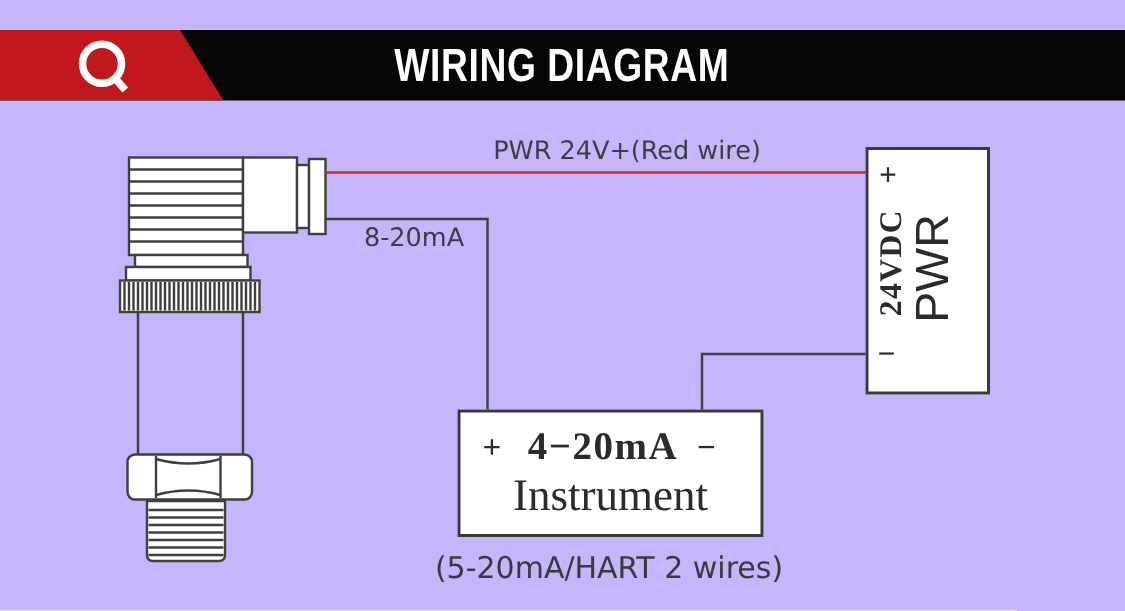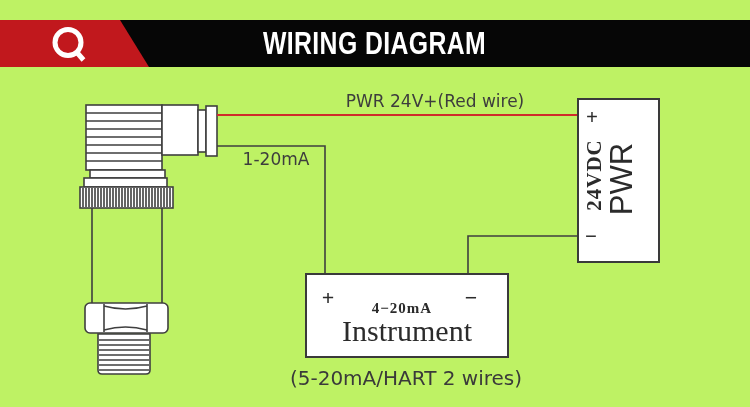--- a/index.html
+++ b/index.html
@@ -1,51 +1,51 @@
 <!DOCTYPE html>
 <html><head>
 <meta charset="utf-8">
 <style>
   html,body{margin:0;padding:0;background:#fff;}
-  #stage{position:relative;width:750px;height:407px;background:#bef264;overflow:hidden;
+  #stage{position:relative;width:750px;height:407px;background:#c4b5fd;overflow:hidden;
          font-family:"DejaVu Sans",sans-serif;}
 
   
   .header{position:absolute;left:0;top:20px;width:750px;height:47px;background:#060606;}
   .ribbon{position:absolute;left:0;top:0;width:160px;height:47px;background:#c1181d;
           clip-path:polygon(0 0,120px 0,149px 100%,0 100%);}
   .ribbon svg{position:absolute;left:0;top:0;}
   .hdr-title{position:absolute;left:0;right:0;top:0;height:47px;display:flex;
              align-items:center;justify-content:center;}
   .hdr-title span{display:inline-block;color:#fff;font-family:"Liberation Sans",sans-serif;
              font-weight:bold;font-size:31px;letter-spacing:.5px;transform:scaleX(.8);}
 
   
   #wires{position:absolute;left:0;top:0;}
   .lbl{position:absolute;color:#3d3d3d;white-space:nowrap;}
-  .lbl-pwrwire{left:418px;top:91px;transform:translateX(-50%);font-size:17px;margin-left:17px;}
+  .lbl-pwrwire{left:418px;top:91px;transform:translateX(-50%);font-size:17px;}
   .lbl-signal{left:276px;top:151px;transform:translateX(-50%);font-size:17px;
               text-align:center;line-height:17px;}
   .caption{left:406px;top:366px;transform:translateX(-50%);font-size:20px;color:#3a3a3a;}
 
   .dbox{position:absolute;border:2px solid #3a3a3a;background:#fff;box-sizing:border-box;}
   .box-pwr{left:577px;top:98px;width:83px;height:165px;}
   .box-inst{left:305px;top:273px;width:204px;height:85px;}
   .term{position:absolute;color:#2b2b2b;font-family:"Liberation Serif",serif;
         font-weight:bold;transform:translate(-50%,-50%);}
   .rot{transform:translate(-50%,-50%) rotate(-90deg);}
   .pwr-plus{left:13px;top:17px;font-size:21px;}
   .pwr-minus{left:12px;top:136px;font-size:21px;}
   .pwr-volt{left:15px;top:75px;font-size:21px;font-family:"Liberation Serif",serif;
             font-weight:bold;letter-spacing:1px;white-space:nowrap;}
   .pwr-name{left:43px;top:79px;font-size:31px;font-family:"Liberation Sans",sans-serif;
             font-weight:400;color:#2b2b2b;white-space:nowrap;}
   .inst-plus{left:21px;top:23px;font-size:22px;}
   .inst-minus{left:164px;top:23px;font-size:22px;}
-  .inst-range{left:95px;top:33px;font-size:15px;letter-spacing:1px;}
+  .inst-range{left:95px;top:23px;font-size:26px;letter-spacing:1px;}
   .inst-name{left:100px;top:56px;font-size:30px;font-family:Liberation Serif, serif;
              font-weight:400;color:#2b2b2b;}
 </style>
 </head>
 <body>
 
 <div id="stage">
 
   <div class="header">
     <div class="ribbon">
@@ -76,21 +76,21 @@
       <path d="M98,334h52v36q0,4 -4,4h-44q-4,0 -4,-4z"></path>
       <path id="thread-lines" fill="none" d="M99,340H149M99,345H149M99,350H149M99,355H149M99,360H149M99,365H149M99,370H149"></path>
     </g>
     <polyline points="217,115 578,115" fill="none" stroke-width="1.8" stroke="#cf2b2b"></polyline>
     <polyline points="217,146 325,146 325,274" fill="none" stroke="#3f3f3f" stroke-width="1.6"></polyline>
     <polyline points="578,236 468,236 468,274" fill="none" stroke="#3f3f3f" stroke-width="1.6"></polyline>
   </svg>
 
   <div class="lbl lbl-pwrwire">PWR 24V+(Red wire)</div>
   <div class="lbl lbl-signal">
-    <div>1-20mA</div>
+    <div>8-20mA</div>
   </div>
 
   <div class="dbox box-pwr">
     <span class="term pwr-plus">+</span>
     <span class="term rot pwr-volt">24VDC</span>
     <span class="term rot pwr-name">PWR</span>
     <span class="term pwr-minus">−</span>
   </div>
 
   <div class="dbox box-inst">

